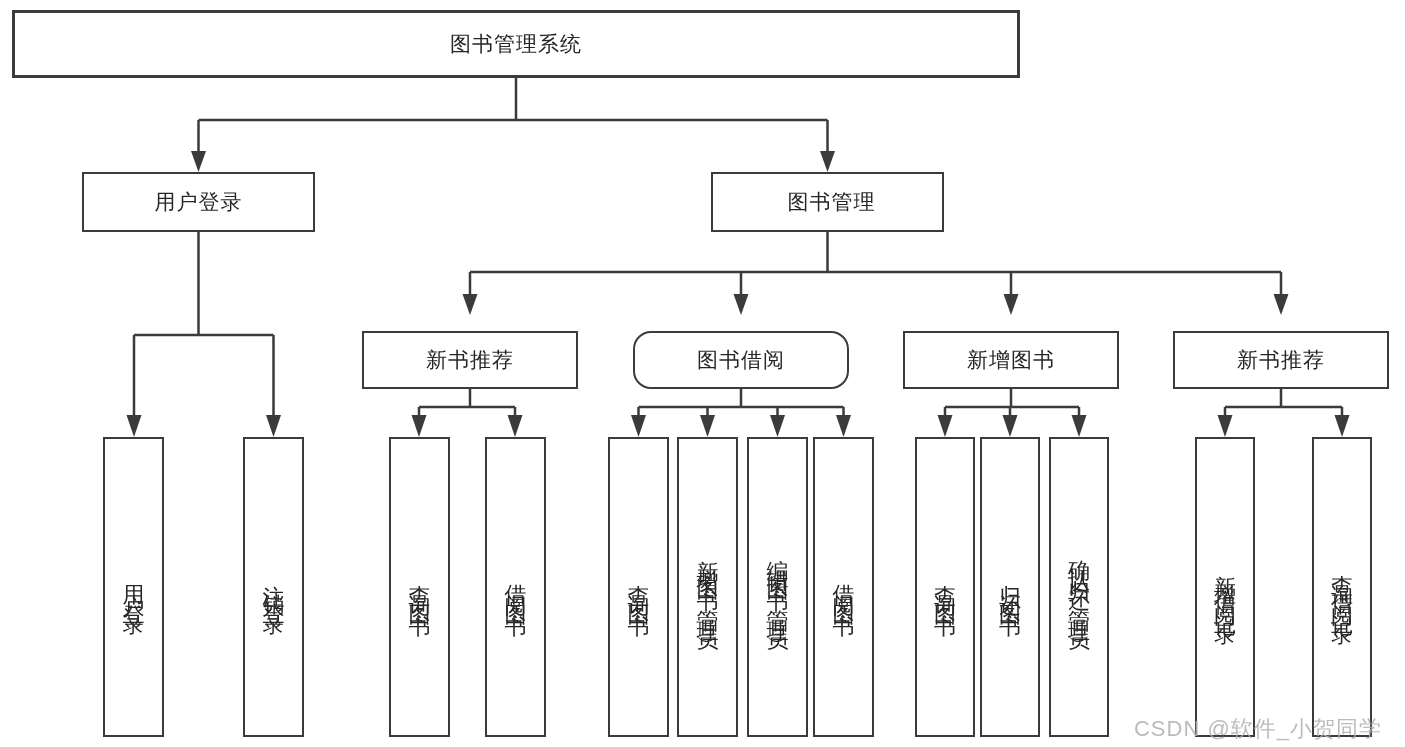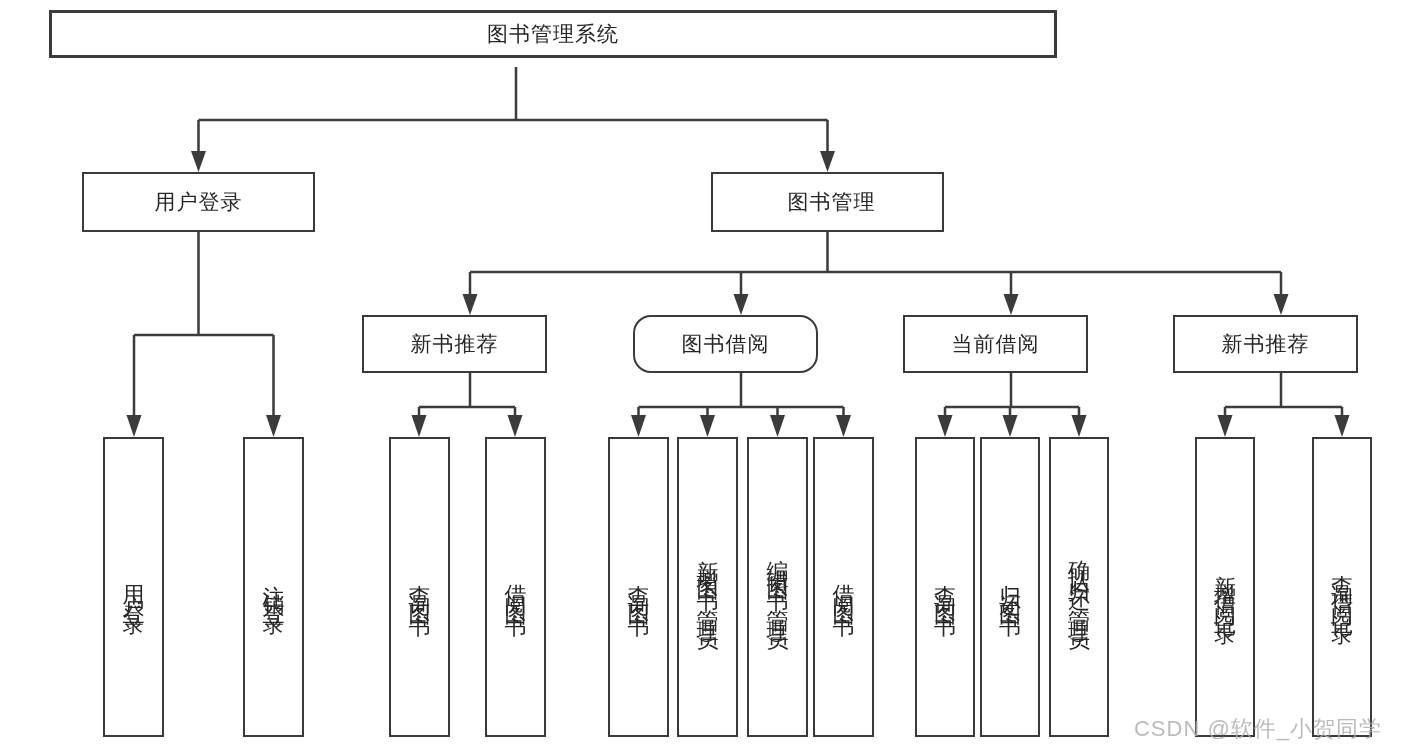--- a/index.html
+++ b/index.html
@@ -27,26 +27,25 @@
     align-items: center;
     justify-content: center;
     text-align: center;
   }
   .hbox {
     font-size: 21px;
     letter-spacing: 1px;
     white-space: nowrap;
   }
   .rootbox {
-    left: 12px; top: 10px; width: 1008px; height: 48px;
+    left: 12px; top: 10px; width: 1008px; height: 68px;
     border-width: 3px;
-    margin-left: 37px;
   }
   .l2 { top: 172px; width: 233px; height: 60px; }
-  .l3 { top: 315px; width: 185px; height: 58px; }
+  .l3 { top: 331px; width: 216px; height: 58px; }
   .vbox {
     top: 437px; height: 300px; width: 61px;
     writing-mode: vertical-rl;
     text-orientation: mixed;
     font-size: 22px;
     letter-spacing: 10px;
     line-height: 1;
   }
   .watermark {
     position: absolute;
@@ -107,21 +106,21 @@
     </g>
   </svg>
 
   <div class="node hbox rootbox">图书管理系统</div>
 
   <div class="node hbox l2" style="left:82px;">用户登录</div>
   <div class="node hbox l2" style="left:711px;padding-left:8px;">图书管理</div>
 
   <div class="node hbox l3" style="left:362px;">新书推荐</div>
   <div class="node hbox l3" style="left:633px;border-radius:18px;">图书借阅</div>
-  <div class="node hbox l3" style="left:903px;">当前借阅</div>
+  <div class="node hbox l3" style="left:903px;">新增图书</div>
   <div class="node hbox l3" style="left:1173px;">新书推荐</div>
 
   <div class="node vbox" style="left:103px;">用户登录</div>
   <div class="node vbox" style="left:243px;">注销登录</div>
 
   <div class="node vbox" style="left:389px;">查询图书</div>
   <div class="node vbox" style="left:485px;">借阅图书</div>
 
   <div class="node vbox" style="left:608px;">查询图书</div>
   <div class="node vbox" style="left:677px;">新增图书（管理员）</div>

